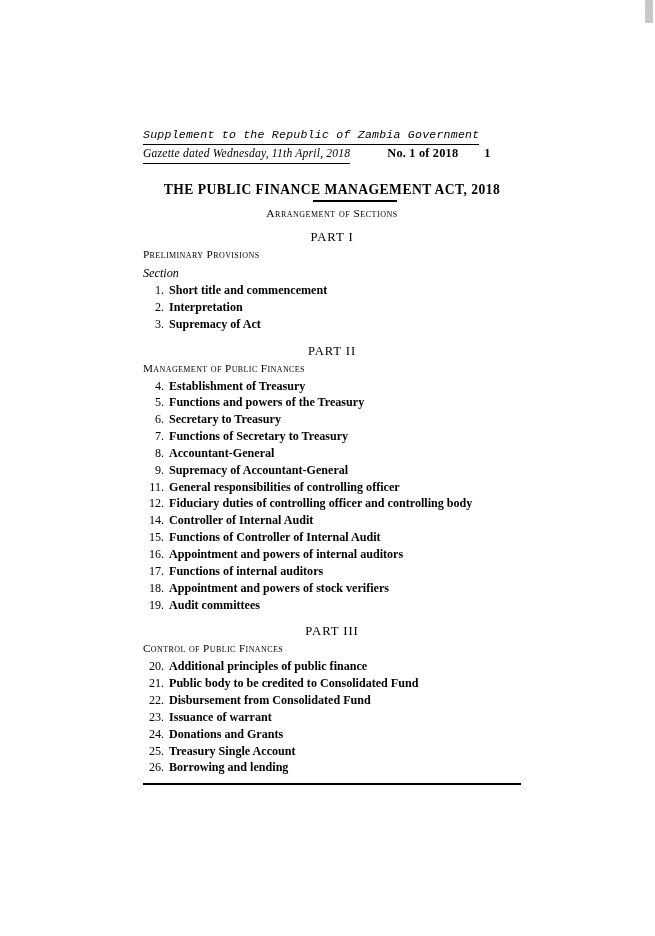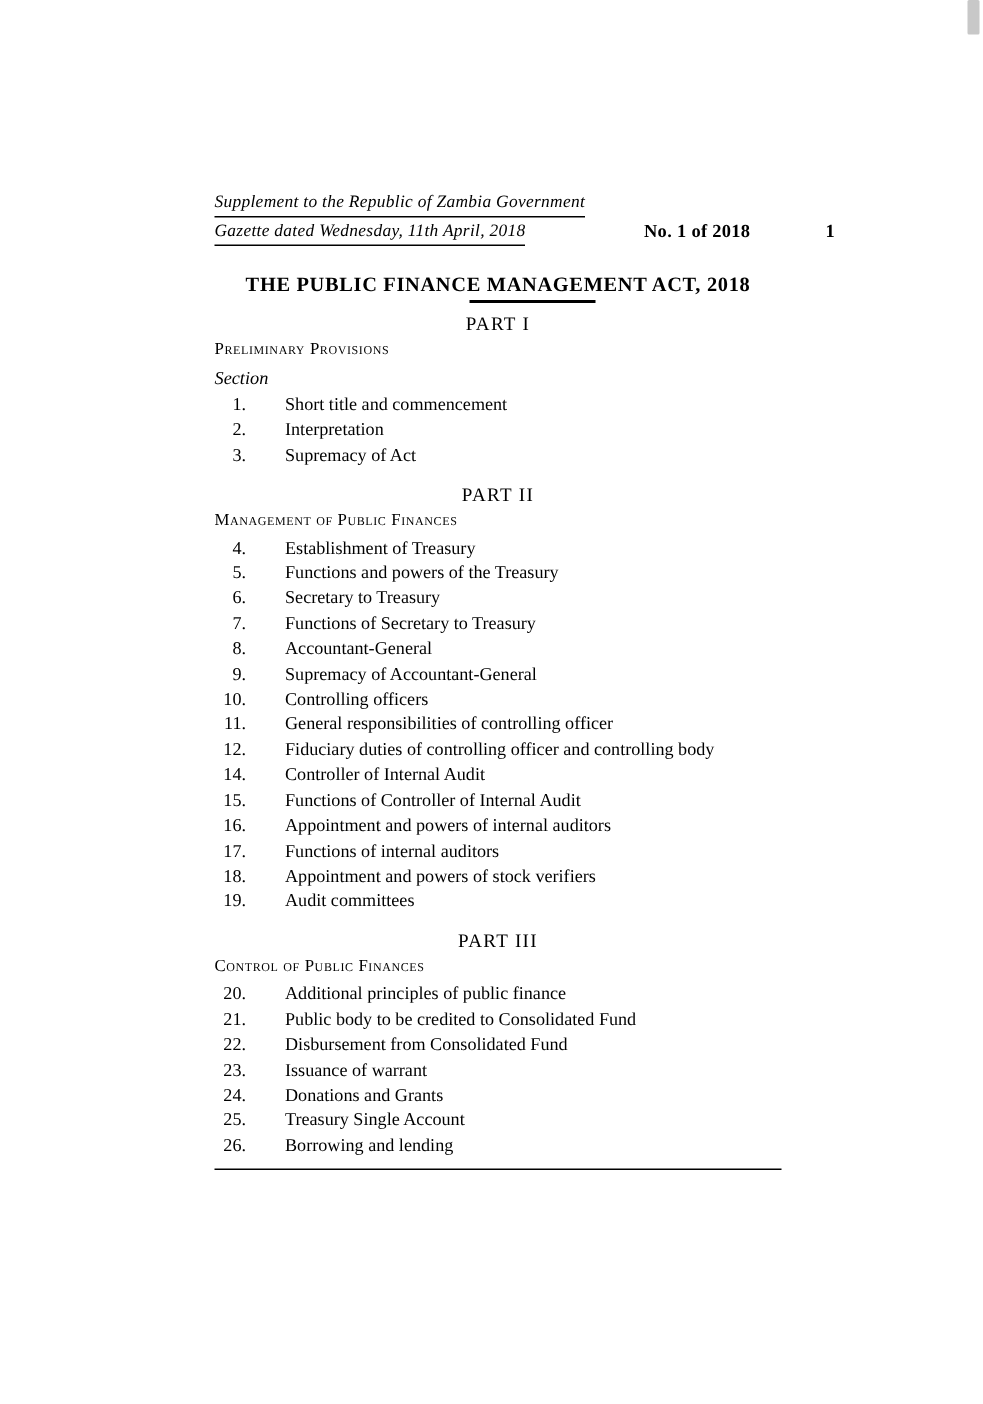--- a/index.html
+++ b/index.html
@@ -55,41 +55,41 @@
   
   .masthead {
     font-style: italic;
     font-size: 11.6px;
     line-height: 17px;
     letter-spacing: 0.2px;
   }
   .masthead-line {
     position: relative;
     white-space: nowrap;
+    font-family: Liberation Mono, monospace;
   }
   .masthead-line .ul {
     border-bottom: 1px solid #000;
     padding-bottom: 1px;
     display: inline-block;
   }
   .masthead-row2 {
     display: flex;
-    align-items: center;
+    align-items: flex-start;
     white-space: nowrap;
-    gap: 24px;
   }
   .masthead-row2 .gazette {
     border-bottom: 1px solid #000;
     padding-bottom: 1px;
   }
   .issue-no {
     font-style: normal;
     font-weight: bold;
     font-size: 12.3px;
-    margin-left: 55px;
+    margin-left: 37px;
   }
   .page-no {
     font-style: normal;
     font-weight: bold;
     font-size: 12.3px;
     margin-left: 26px;
   }
 
   
   .act-title {
@@ -152,21 +152,22 @@
     font-size: 12.1px;
     line-height: 16.85px;
     align-items: baseline;
   }
   .entry-num {
     width: 21px;
     text-align: right;
     flex: none;
   }
   .entry-text {
-    margin-left: 26px;
+    margin-left: 5px;
+    font-weight: bold;
   }
 
   
   .footer-rule {
     margin-top: 7px;
     width: 378px;
     height: 1.4px;
     background: #000;
   }
   .footer-text {
@@ -192,20 +193,21 @@
         <span class="issue-no">No. 1 of 2018</span>
         <span class="page-no">1</span>
       </div>
     </div>
 
     <div class="act-title">
       <span>THE PUBLIC FINANCE MANAGEMENT ACT, 2018</span>
       <span class="title-rule"></span>
     </div>
 
+    <div class="arrangement">Arrangement of Sections</div>
 
     <div class="part-heading">PART I</div>
     <div class="part-subtitle">Preliminary Provisions</div>
     <div class="section-label">Section</div>
     <ul class="entry-list">
       <li class="entry">
         <span class="entry-num">1.</span>
         <span class="entry-text">Short title and commencement</span>
       </li>
       <li class="entry">
@@ -239,24 +241,20 @@
       </li>
       <li class="entry">
         <span class="entry-num">8.</span>
         <span class="entry-text">Accountant-General</span>
       </li>
       <li class="entry">
         <span class="entry-num">9.</span>
         <span class="entry-text">Supremacy of Accountant-General</span>
       </li>
       <li class="entry">
-        <span class="entry-num">10.</span>
-        <span class="entry-text">Controlling officers</span>
-      </li>
-      <li class="entry">
         <span class="entry-num">11.</span>
         <span class="entry-text">General responsibilities of controlling officer</span>
       </li>
       <li class="entry">
         <span class="entry-num">12.</span>
         <span class="entry-text">Fiduciary duties of controlling officer and controlling body</span>
       </li>
       <li class="entry">
         <span class="entry-num">14.</span>
         <span class="entry-text">Controller of Internal Audit</span>

